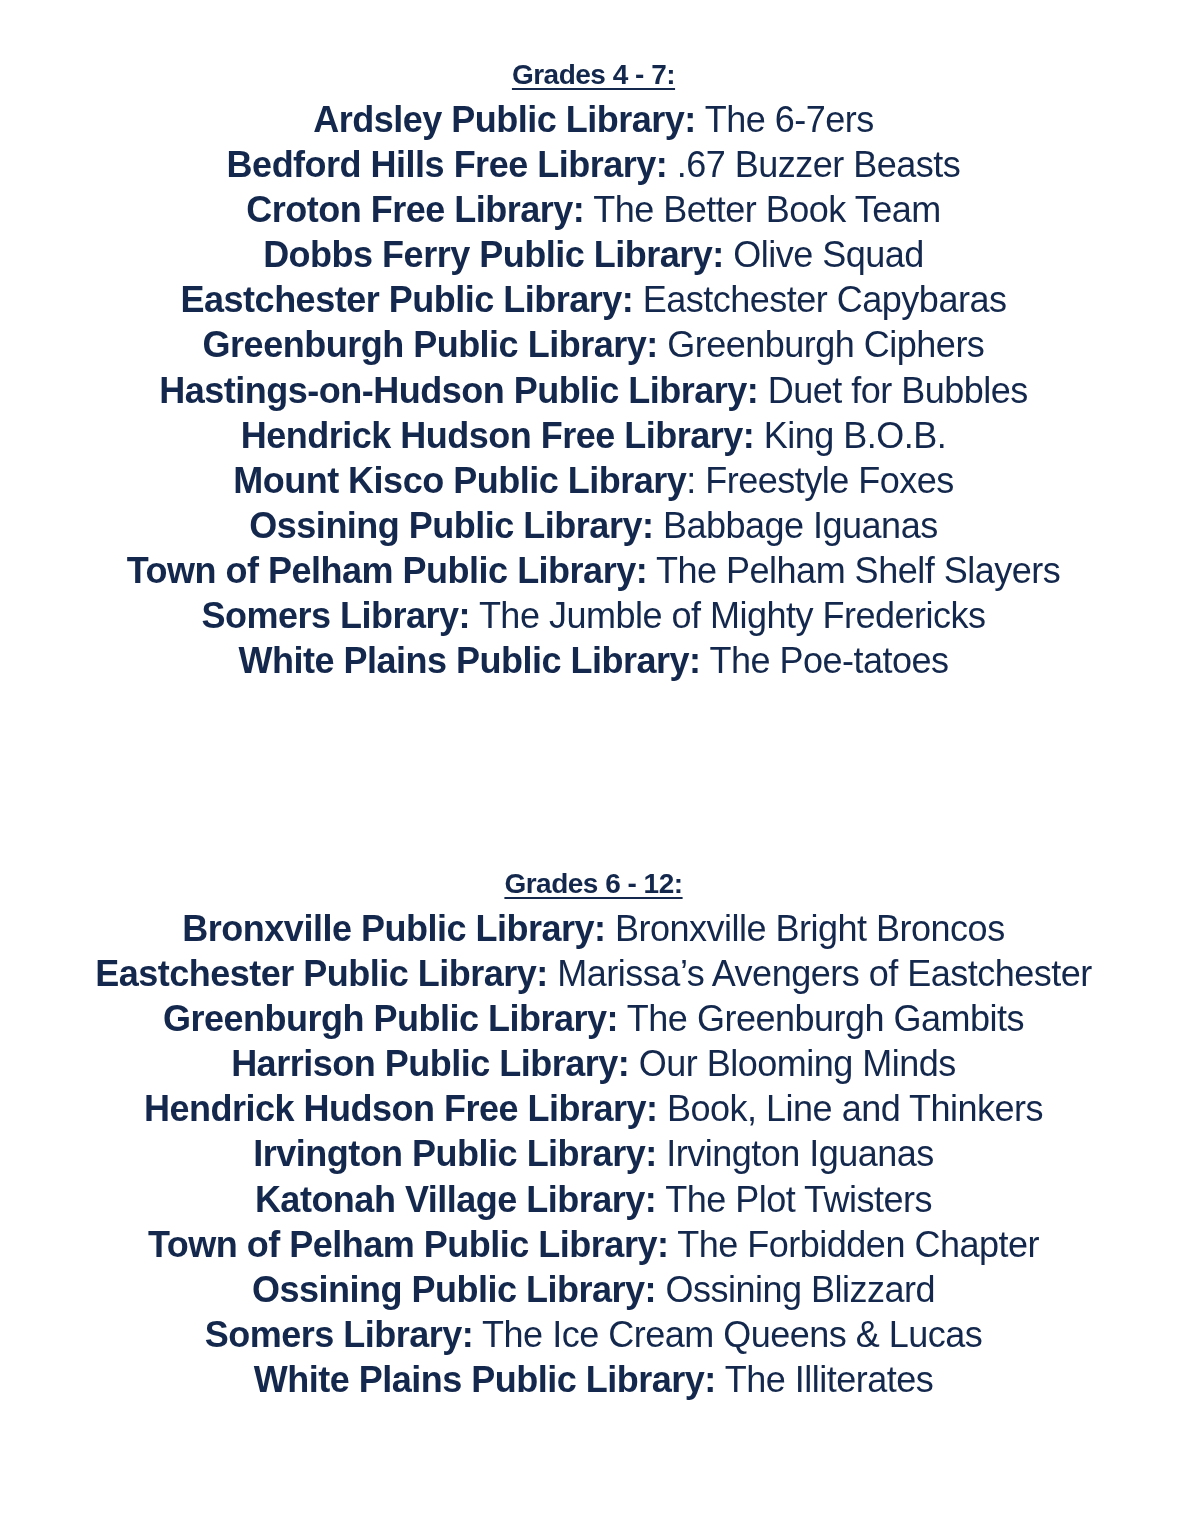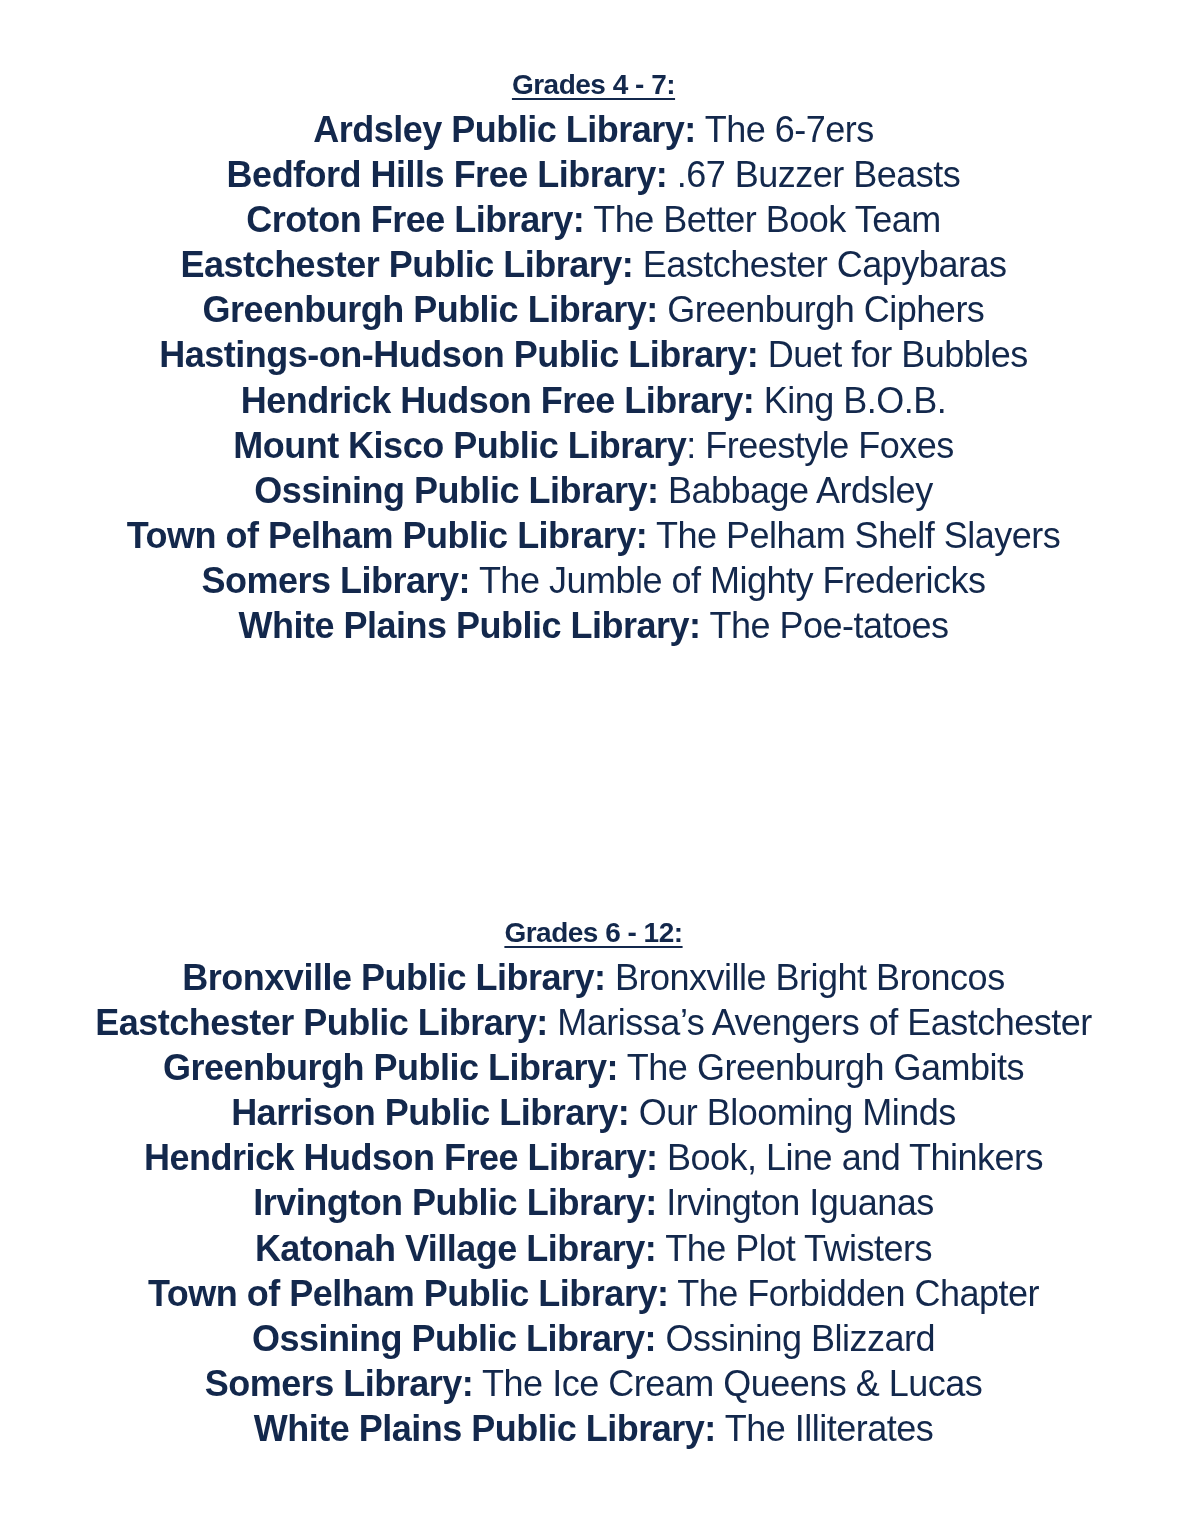--- a/index.html
+++ b/index.html
@@ -16,36 +16,37 @@
     letter-spacing: -0.5px;
   }
   .row { font-size: 36px; line-height: 45.1px; height: 45.1px; white-space: nowrap; letter-spacing: -0.5px; }
   .lib { font-weight: bold; }
   .team { font-weight: normal; }
 </style>
 </head>
 <body>
 
 <div class="page">
-  <div class="section" id="sec0" style="top:62px;">
+  <div class="section" id="sec0" style="top:52px;">
     <div class="heading">Grades 4 - 7:</div>
   <div class="row"><span class="lib">Ardsley Public Library:</span><span class="team"> The 6-7ers</span></div>
       <div class="row"><span class="lib">Bedford Hills Free Library:</span><span class="team"> .67 Buzzer Beasts</span></div>
       <div class="row"><span class="lib">Croton Free Library:</span><span class="team"> The Better Book Team</span></div>
+      <div class="row"><span class="lib">Dobbs Ferry Public Library:</span><span class="team"> Olive Squad</span></div>
       <div class="row"><span class="lib">Eastchester Public Library:</span><span class="team"> Eastchester Capybaras</span></div>
       <div class="row"><span class="lib">Greenburgh Public Library:</span><span class="team"> Greenburgh Ciphers</span></div>
       <div class="row"><span class="lib">Hastings-on-Hudson Public Library:</span><span class="team"> Duet for Bubbles</span></div>
       <div class="row"><span class="lib">Hendrick Hudson Free Library:</span><span class="team"> King B.O.B.</span></div>
       <div class="row"><span class="lib">Mount Kisco Public Library</span><span class="team">: Freestyle Foxes</span></div>
-      <div class="row"><span class="lib">Ossining Public Library:</span><span class="team"> Babbage Ardsley</span></div>
+      <div class="row"><span class="lib">Ossining Public Library:</span><span class="team"> Babbage Iguanas</span></div>
       <div class="row"><span class="lib">Town of Pelham Public Library:</span><span class="team"> The Pelham Shelf Slayers</span></div>
       <div class="row"><span class="lib">Somers Library:</span><span class="team"> The Jumble of Mighty Fredericks</span></div>
       <div class="row"><span class="lib">White Plains Public Library:</span><span class="team"> The Poe-tatoes</span></div>
     </div>
-  <div class="section" id="sec1" style="top:910px;">
+  <div class="section" id="sec1" style="top:861px;">
     <div class="heading">Grades 6 - 12:</div>
       <div class="row"><span class="lib">Bronxville Public Library:</span><span class="team"> Bronxville Bright Broncos</span></div>
       <div class="row"><span class="lib">Eastchester Public Library:</span><span class="team"> Marissa’s Avengers of Eastchester</span></div>
       <div class="row"><span class="lib">Greenburgh Public Library:</span><span class="team"> The Greenburgh Gambits</span></div>
       <div class="row"><span class="lib">Harrison Public Library:</span><span class="team"> Our Blooming Minds</span></div>
       <div class="row"><span class="lib">Hendrick Hudson Free Library:</span><span class="team"> Book, Line and Thinkers</span></div>
       <div class="row"><span class="lib">Irvington Public Library:</span><span class="team"> Irvington Iguanas</span></div>
       <div class="row"><span class="lib">Katonah Village Library:</span><span class="team"> The Plot Twisters</span></div>
       <div class="row"><span class="lib">Town of Pelham Public Library:</span><span class="team"> The Forbidden Chapter</span></div>
       <div class="row"><span class="lib">Ossining Public Library:</span><span class="team"> Ossining Blizzard</span></div>

